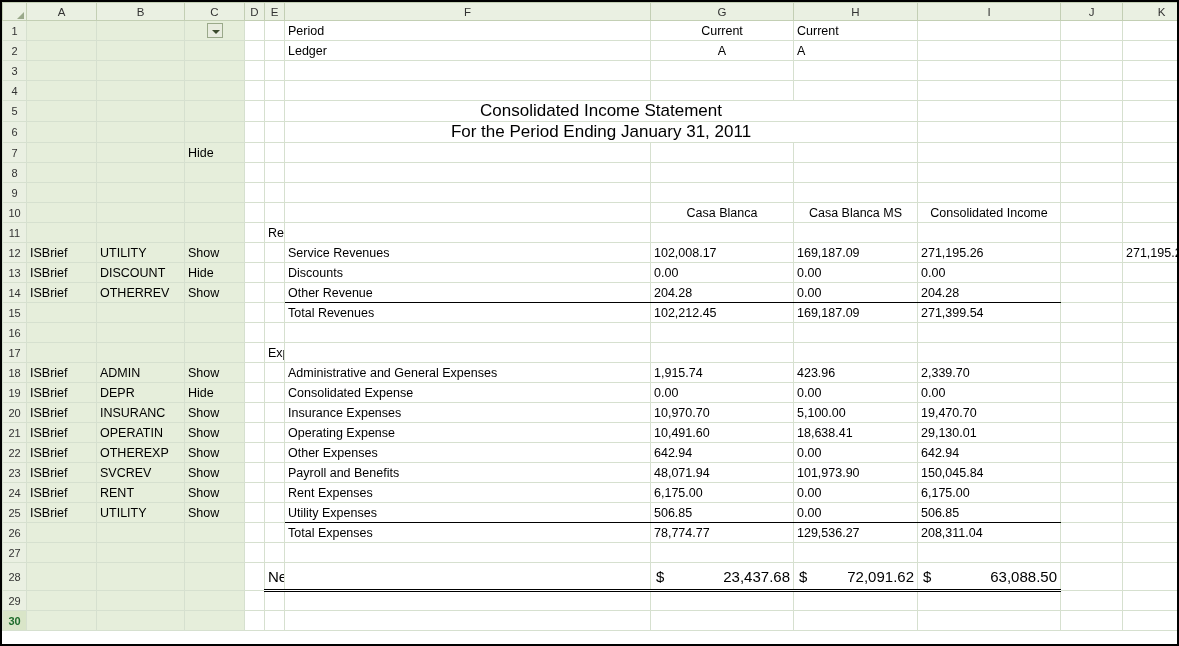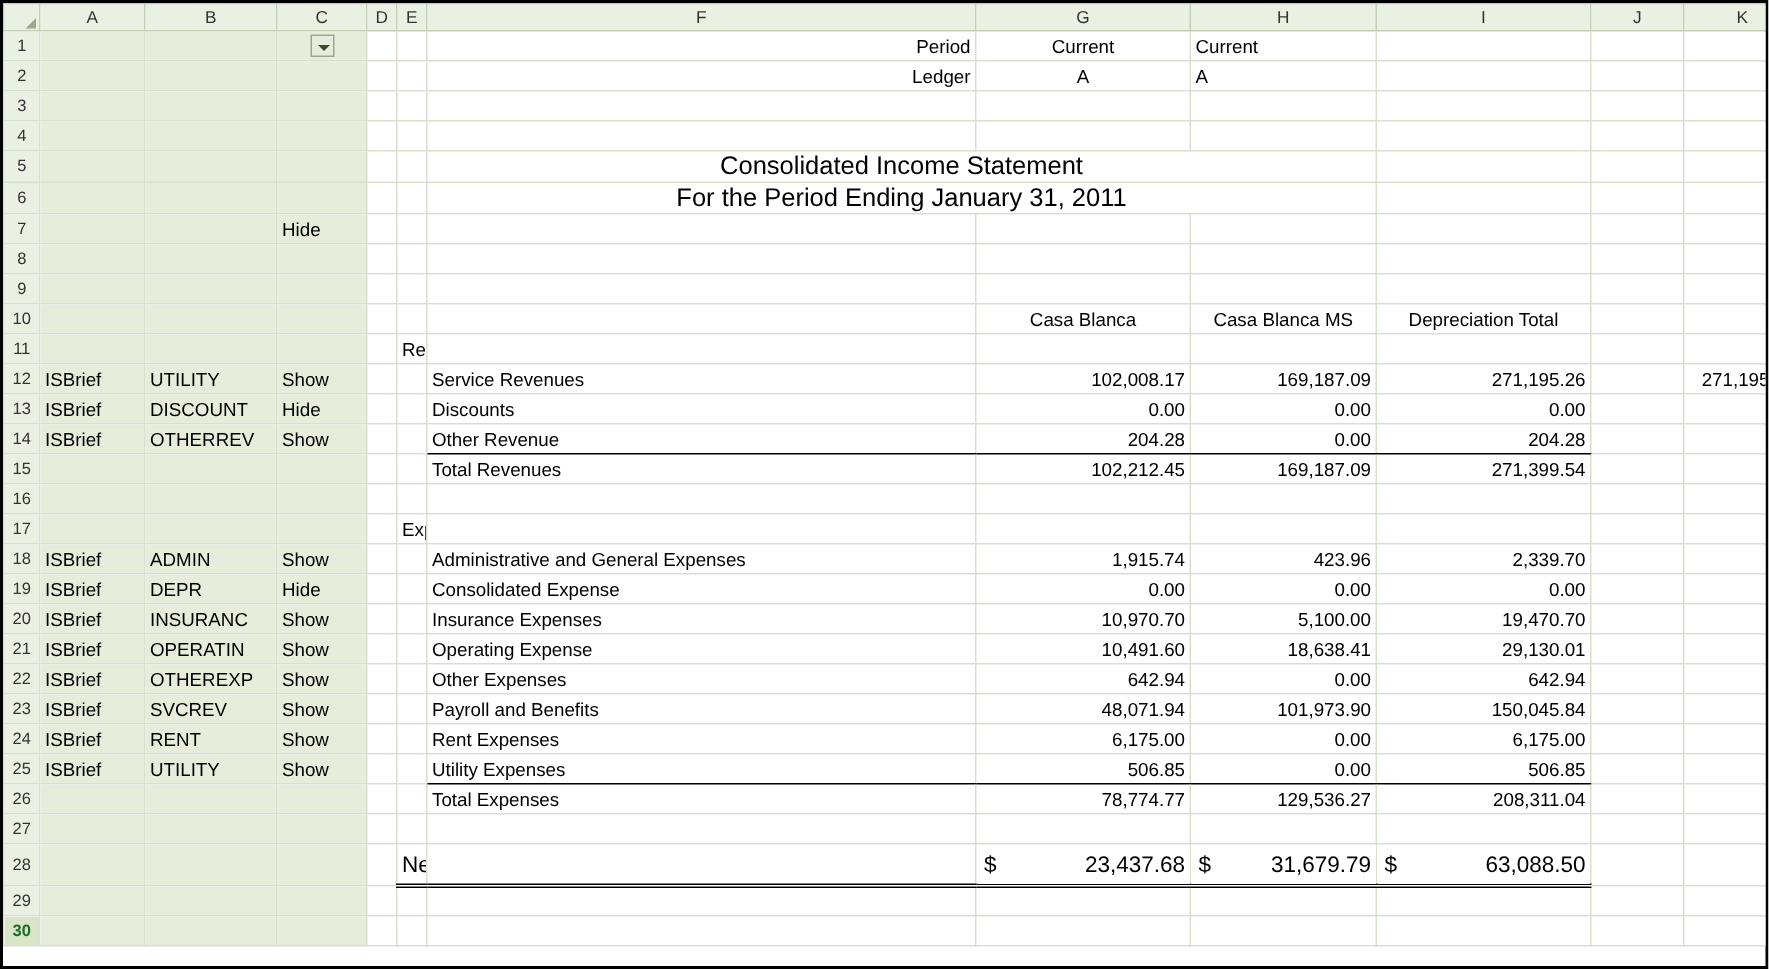--- a/index.html
+++ b/index.html
@@ -63,21 +63,21 @@
     font-size: 11px;
     color: #333;
   }
   td.rowhdr.last {
     background: #d9e5c8;
     color: #1d6b2a;
     font-weight: bold;
   }
   
   td.shade { background: #e6eedb; border-color: #d2dcc3; }
-  .num { text-align: right; margin-left: 16px; }
+  .num { text-align: left; margin-left: 16px; }
   .ctr { text-align: center; }
   .b { font-weight: bold; }
   .i { }
   
   td.white { background: #ffffff; border: 1px solid #d9d9d9; }
   td.blank { background: #ffffff; border: 1px solid transparent; }
   
   .bt { border-top: 1px solid #000 !important; }
   .bb { border-bottom: 1px solid #000 !important; }
   .bbd { border-bottom: 3px double #000 !important; }
@@ -275,21 +275,21 @@
   <tr>
     <td class="rowhdr">10</td>
     <td class="shade"></td>
     <td class="shade"></td>
     <td class="shade"></td>
     <td class="blank"></td>
     <td class="white"></td>
     <td class="white"></td>
     <td class="white ctr b i">Casa Blanca</td>
     <td class="white ctr b i">Casa Blanca MS</td>
-    <td class="white ctr b i">Depreciation Total</td>
+    <td class="white ctr b i">Consolidated Income</td>
     <td class="blank"></td>
     <td class="blank"></td>
   </tr>
 
   <tr>
     <td class="rowhdr">11</td>
     <td class="shade"></td>
     <td class="shade"></td>
     <td class="shade"></td>
     <td class="blank"></td>
@@ -549,21 +549,21 @@
     <td class="shade"></td>
     <td class="blank"></td>
     <td class="white bt bbd" style="font-size:15px">Net Income</td>
     <td class="white bt bbd"></td>
     <td class="white bt bbd" style="font-size:15px;position:relative;text-align:right">
       <span style="position:absolute;left:5px">$</span>
       <span>23,437.68</span>
     </td>
     <td class="white bt bbd" style="font-size:15px;position:relative;text-align:right">
       <span style="position:absolute;left:5px">$</span>
-      <span>31,679.79</span>
+      <span>72,091.62</span>
     </td>
     <td class="white bt bbd" style="font-size:15px;position:relative;text-align:right">
       <span style="position:absolute;left:5px">$</span>
       <span>63,088.50</span>
     </td>
     <td class="blank"></td>
     <td class="blank"></td>
   </tr>
 
   <tr>

